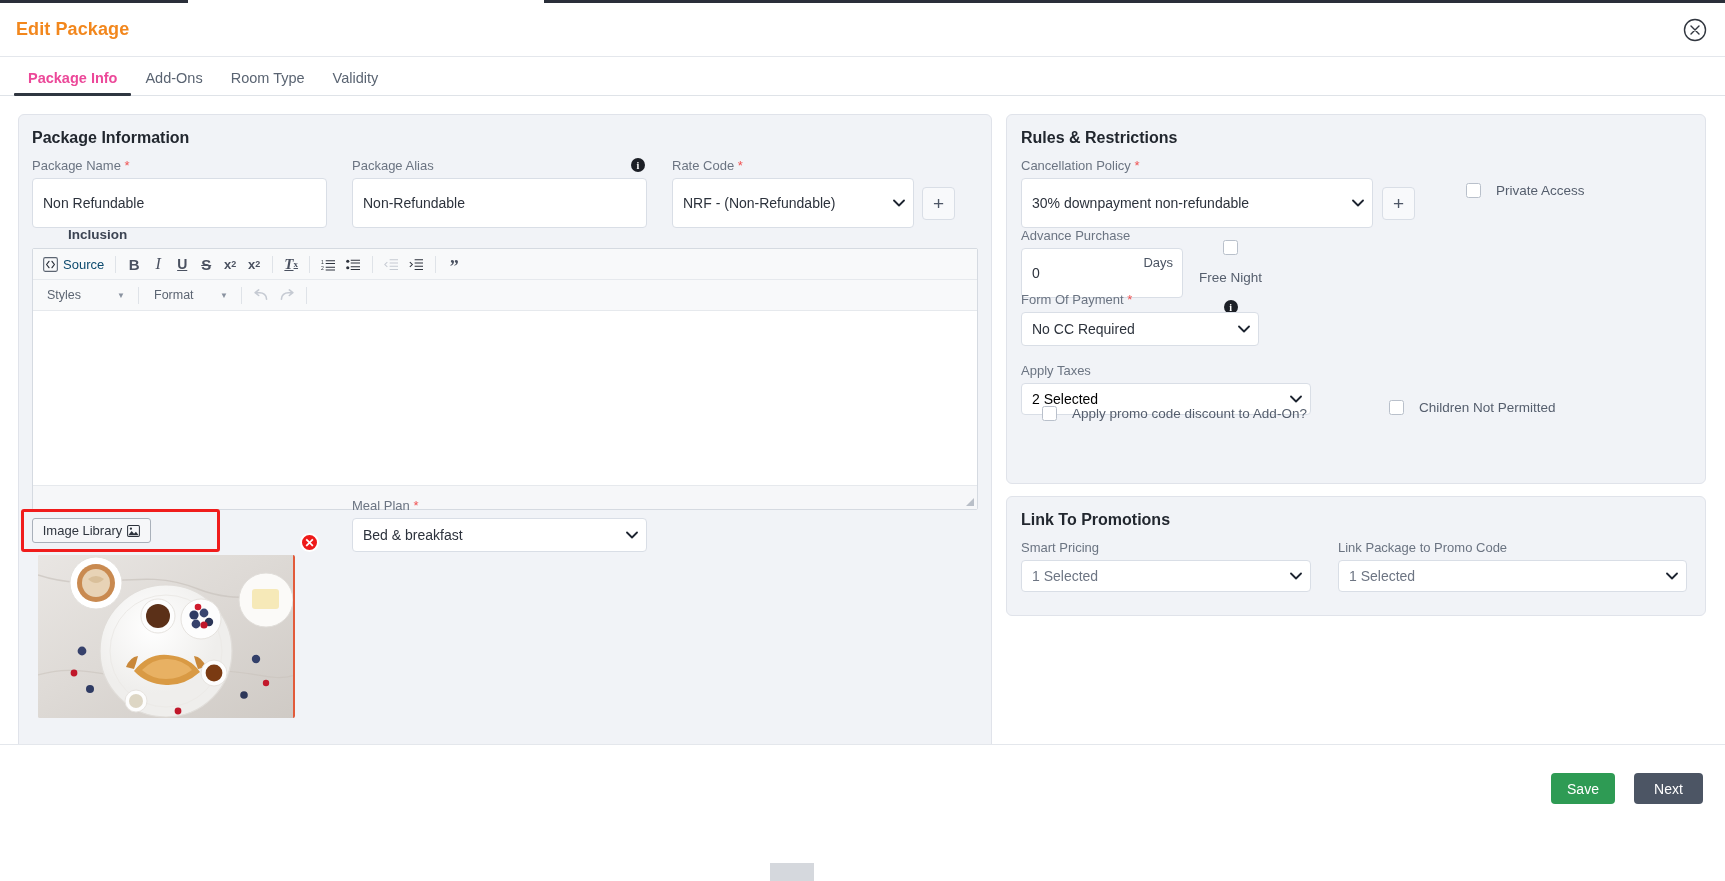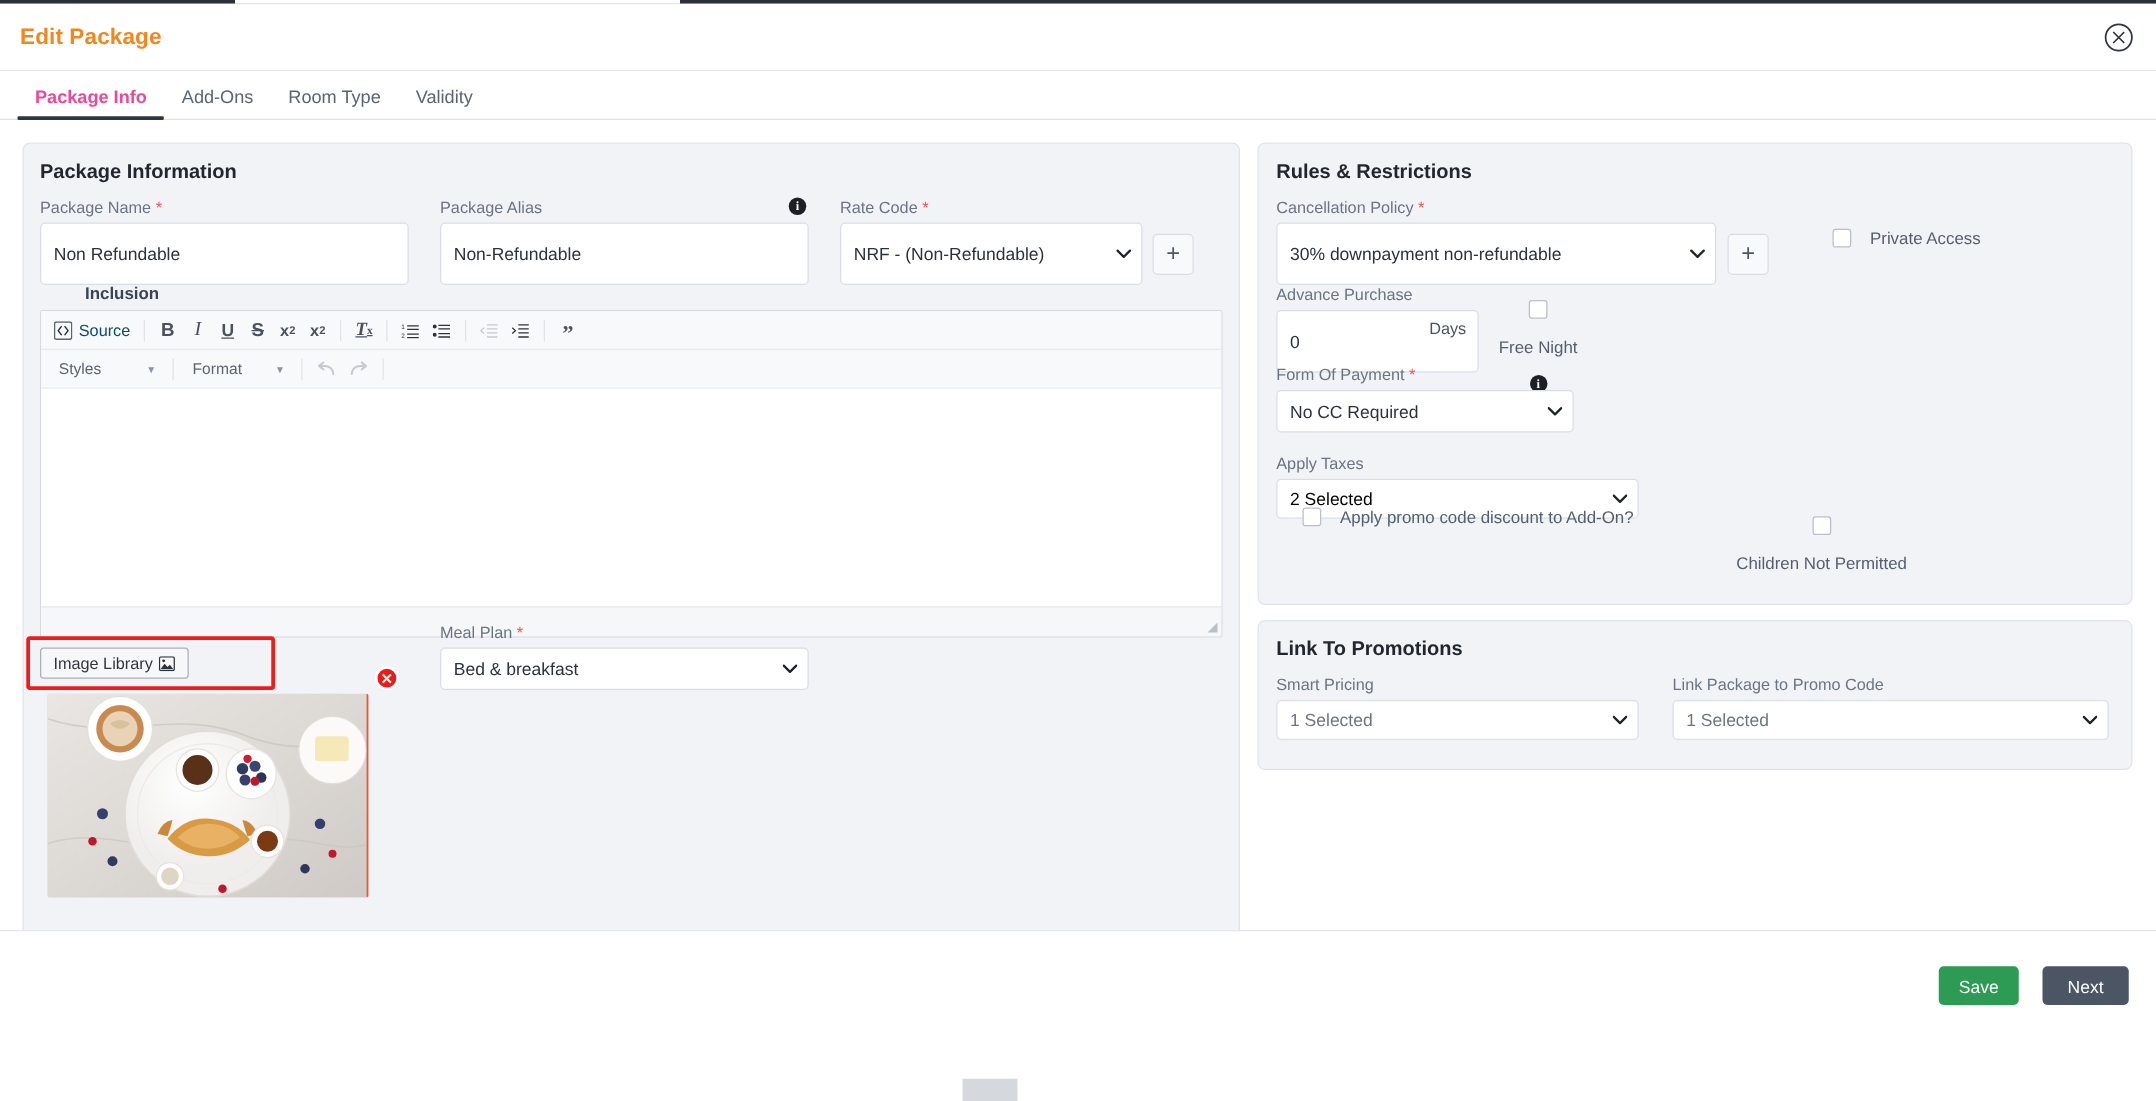--- a/index.html
+++ b/index.html
@@ -473,21 +473,21 @@
           <svg class="caret" viewBox="0 0 12 8">
             <path d="M1 1.5 L6 6.5 L11 1.5" fill="none" stroke="#1d2430" stroke-width="1.8" stroke-linecap="round" stroke-linejoin="round"></path>
           </svg>
         </div>
       </div>
 
       <div class="chk-row" style="position:absolute;left:14px;top:291px;">
         <span class="chk"></span>
         <span class="chk-label">Apply promo code discount to Add-On?</span>
       </div>
-      <div class="chk-row" style="position:absolute;left:361px;top:298px;flex-direction:column;">
+      <div class="chk-row" style="position:absolute;left:361px;top:285px;">
         <span class="chk"></span>
         <span class="chk-label">Children Not Permitted</span>
       </div>
     </div>
 
     <div class="panel" id="promo-panel">
       <div class="panel-title" style="position:absolute;left:14px;top:14px;">Link To Promotions</div>
 
       <div style="position:absolute;left:14px;top:43px;width:290px;">
         <label class="field-label">Smart Pricing</label>

